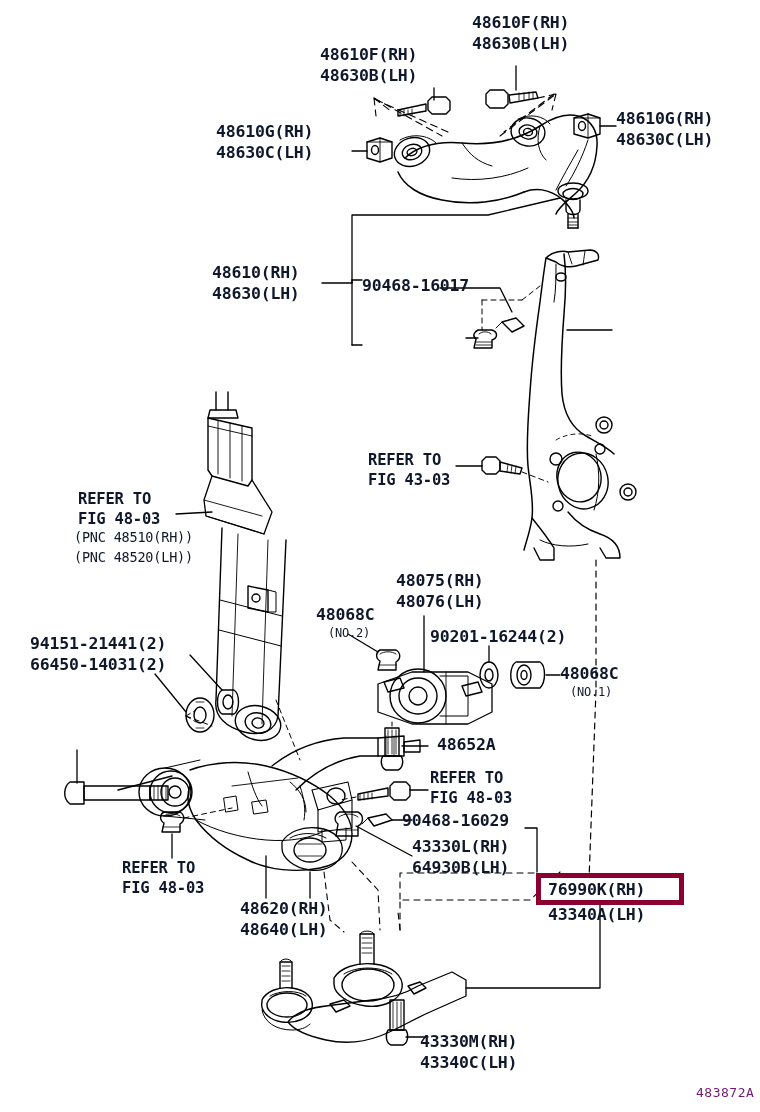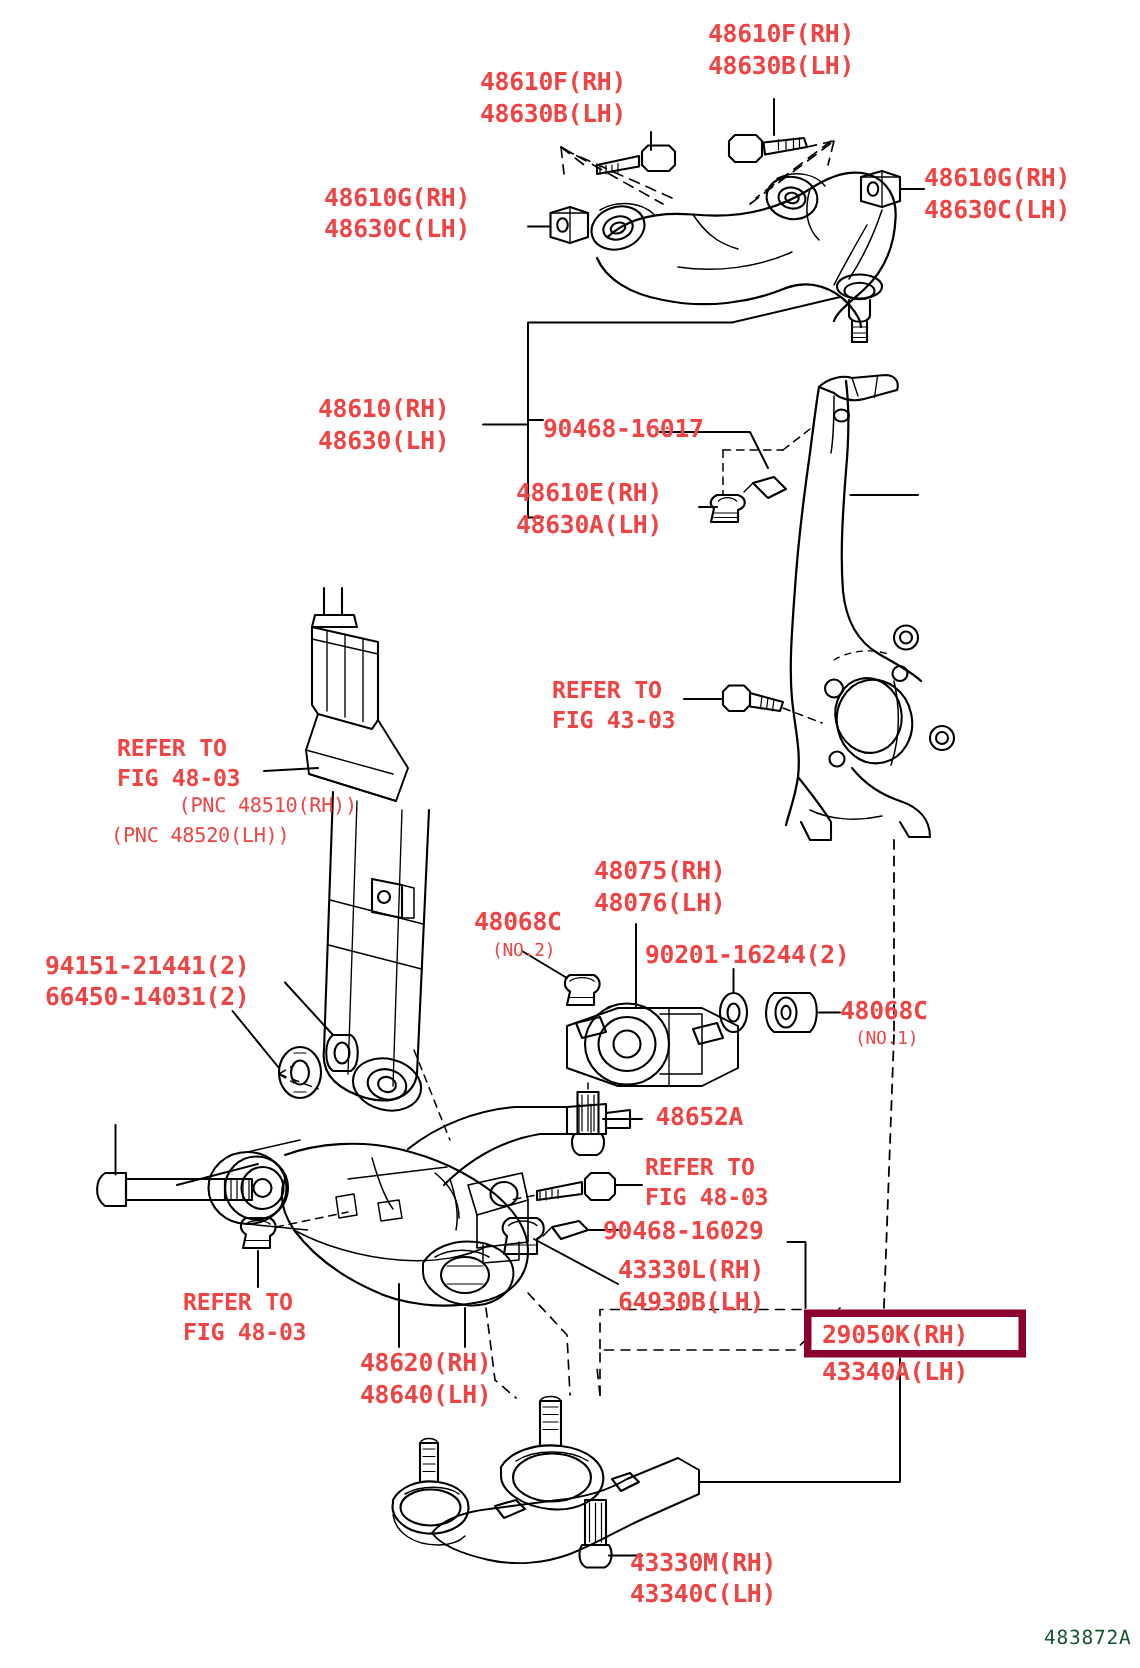--- a/index.html
+++ b/index.html
@@ -18,35 +18,35 @@
   #art {
     position: absolute;
     left: 0; top: 0;
     width: 760px;
     height: 1112px;
   }
   .lbl {
     position: absolute;
     font-family: "DejaVu Sans Mono", "Liberation Mono", monospace;
     font-weight: bold;
-    color: #ef4444;
+    color: #0f172a;
     white-space: pre;
     line-height: 1.30;
     letter-spacing: -0.2px;
   }
   .s16 { font-size: 16.5px; }
   .s15 { font-size: 15.5px; }
   .s12 { font-size: 12px; font-weight: normal; }
   .s13 { font-size: 13.5px; font-weight: normal; }
   .figid {
     position: absolute;
     font-family: "DejaVu Sans Mono", "Liberation Mono", monospace;
     font-size: 13px;
     font-weight: normal;
-    color: #14532d;
+    color: #701a75;
     letter-spacing: 0.5px;
   }
   .hl-box {
     position: absolute;
     box-sizing: border-box;
     background: #ffffff;
   }
 </style>
 </head>
 <body>
@@ -445,31 +445,29 @@
 48630C(LH)</div>
 
   <div class="lbl s16" style="left:616px; top:108px;">48610G(RH)
 48630C(LH)</div>
 
   <div class="lbl s16" style="left:212px; top:262px;">48610(RH)
 48630(LH)</div>
 
   <div class="lbl s16" style="left:362px; top:275px;">90468-16017</div>
 
-  <div class="lbl s16" style="left:344px; top:318px;">48610E(RH)
-48630A(LH)</div>
 
 
   <div class="lbl s15" style="left:368px; top:450px;">REFER TO
 FIG 43-03</div>
 
   <div class="lbl s15" style="left:78px; top:489px;">REFER TO
 FIG 48-03</div>
 
-  <div class="lbl s13" style="left:74px; top:529px;margin-left:45px;">(PNC 48510(RH))</div>
+  <div class="lbl s13" style="left:74px; top:529px;">(PNC 48510(RH))</div>
 
   <div class="lbl s13" style="left:74px; top:549px;">(PNC 48520(LH))</div>
 
   <div class="lbl s16" style="left:30px; top:633px;">94151-21441(2)
 66450-14031(2)</div>
 
 
   <div class="lbl s15" style="left:122px; top:858px;">REFER TO
 FIG 48-03</div>
 
@@ -491,21 +489,21 @@
 
   <div class="lbl s16" style="left:402px; top:810px;">90468-16029</div>
 
   <div class="lbl s16" style="left:412px; top:836px;">43330L(RH)
 64930B(LH)</div>
 
   <div class="lbl s16" style="left:240px; top:898px;">48620(RH)
 48640(LH)</div>
 
   <div class="hl-box" style="left:536px; top:873px; width:148px; height:32px; border:5px solid #8B0030;"></div>
-  <div class="lbl s16" style="left:548px; top:879px;">29050K(RH)</div>
+  <div class="lbl s16" style="left:548px; top:879px;">76990K(RH)</div>
   <div class="lbl s16" style="left:548px; top:904px;">43340A(LH)</div>
 
   <div class="lbl s16" style="left:420px; top:1031px;">43330M(RH)
 43340C(LH)</div>
 
   <div class="figid" style="left:696px; top:1085px;">483872A</div>
 
 </div>
 
 </body></html>

